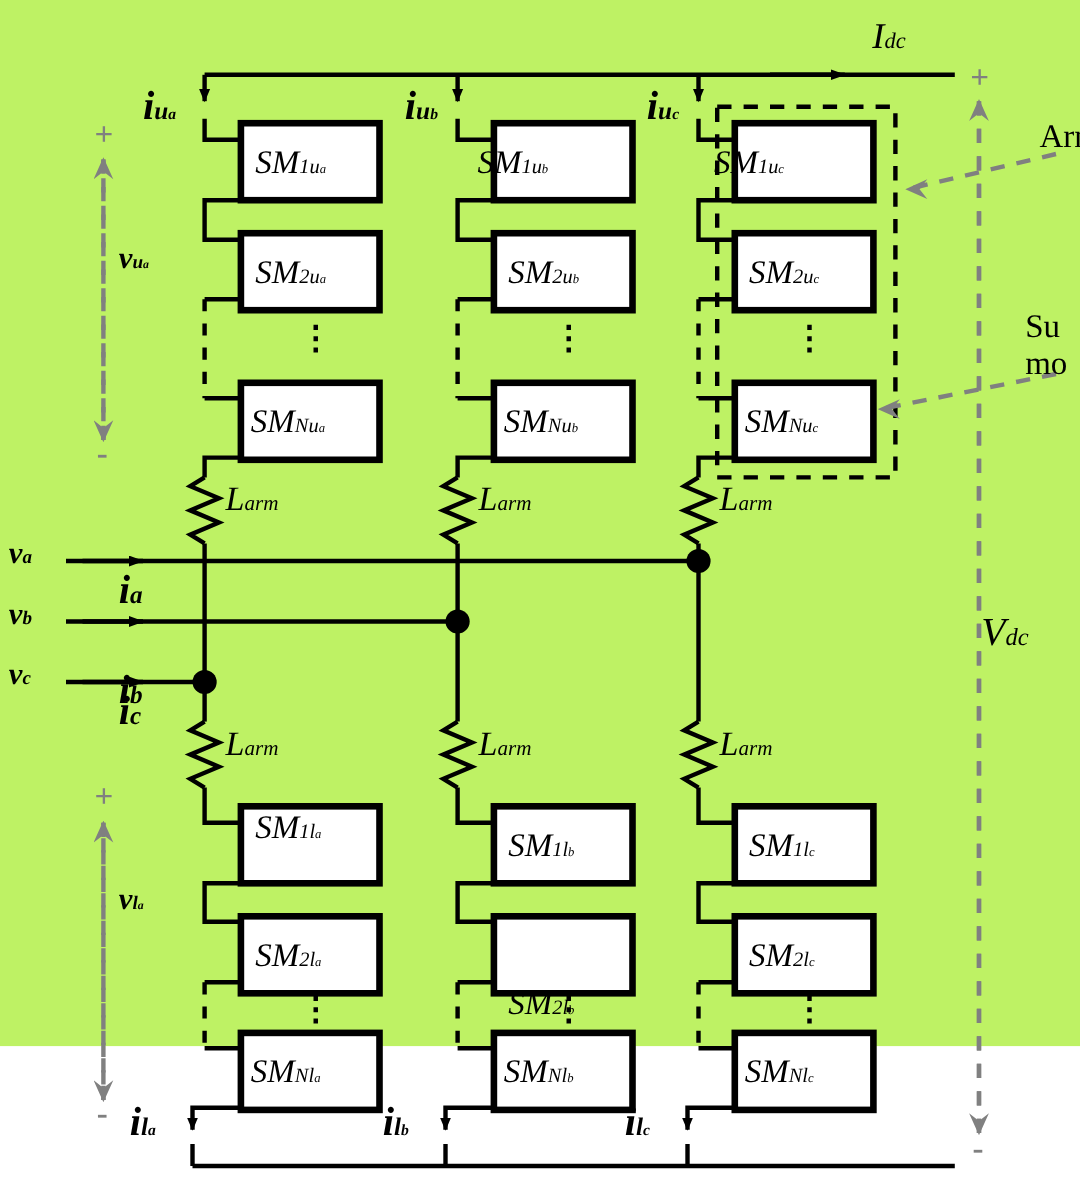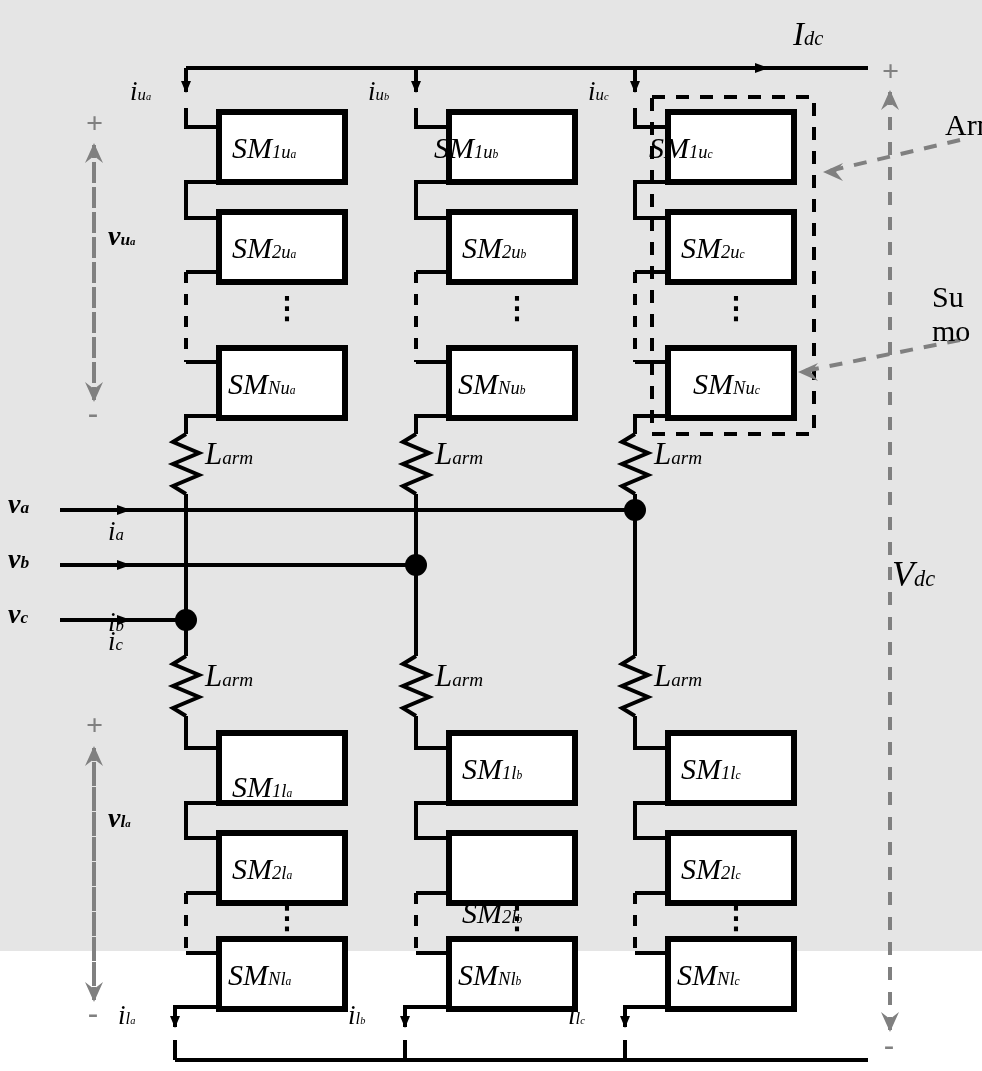--- a/index.html
+++ b/index.html
@@ -1,25 +1,25 @@
 <!DOCTYPE html>
 <html><head>
 <meta charset="utf-8">
 <style>
   html,body{margin:0;padding:0;background:#ffffff;}
   body{width:982px;height:1071px;overflow:hidden;
        font-family:"Liberation Serif", serif;}
-  #stage{position:relative;width:982px;height:951px;background:#e5e5e5;}
+  #stage{position:relative;width:982px;height:951px;background:#bef264;}
   svg.layer{position:absolute;left:0;top:0;width:982px;height:1071px;overflow:visible;}
   .lbl{position:absolute;white-space:nowrap;color:#000;
        font-family:"Liberation Serif", serif;line-height:1;}
   .sub{font-size:.62em;}
   .smtxt{position:absolute;color:#000;font-family:"Liberation Serif", serif;
          font-style:italic;font-size:30px;white-space:nowrap;line-height:1;}
-  .cur{font-style:italic;font-weight:400;font-size:27px;}
+  .cur{font-style:italic;font-weight:700;font-size:37px;}
   .vol{font-style:italic;font-weight:700;font-size:28px;}
   .pm{position:absolute;color:#808080;font-family:"Liberation Serif",serif;
       font-size:30px;font-weight:700;line-height:1;}
   .ann{position:absolute;color:#000;font-family:"Liberation Serif",serif;
        font-size:30px;white-space:nowrap;line-height:1.12;}
   .dots{position:absolute;color:#000;font-size:30px;font-weight:900;
         letter-spacing:0;line-height:.5;text-align:center;}
 </style>
 </head>
 <body>
@@ -228,23 +228,23 @@
   <div class="smtxt" style="left:232px;top:133px;"><span>SM</span><span class="sub"><span>1</span><span>u</span><span class="sub"><span>a</span></span></span></div>
   <div class="smtxt" style="left:232px;top:233px;text-align:right;"><span>SM</span><span class="sub"><span>2</span><span>u</span><span class="sub"><span>a</span></span></span></div>
   <div class="smtxt" style="left:228px;top:369px;"><span>SM</span><span class="sub"><span>N</span><span>u</span><span class="sub"><span>a</span></span></span></div>
 
   <div class="smtxt" style="left:434px;top:133px;"><span>SM</span><span class="sub"><span>1</span><span>u</span><span class="sub"><span>b</span></span></span></div>
   <div class="smtxt" style="left:462px;top:233px;"><span>SM</span><span class="sub"><span>2</span><span>u</span><span class="sub"><span>b</span></span></span></div>
   <div class="smtxt" style="left:458px;top:369px;"><span>SM</span><span class="sub"><span>N</span><span>u</span><span class="sub"><span>b</span></span></span></div>
 
   <div class="smtxt" style="left:649px;top:133px;"><span>SM</span><span class="sub"><span>1</span><span>u</span><span class="sub"><span>c</span></span></span></div>
   <div class="smtxt" style="left:681px;top:233px;"><span>SM</span><span class="sub"><span>2</span><span>u</span><span class="sub"><span>c</span></span></span></div>
-  <div class="smtxt" style="left:677px;top:369px;margin-left:16px;"><span>SM</span><span class="sub"><span>N</span><span>u</span><span class="sub"><span>c</span></span></span></div>
-
-  <div class="smtxt" style="left:232px;top:772px;font-style:italic;"><span>SM</span><span class="sub"><span>1</span><span>l</span><span class="sub"><span>a</span></span></span></div>
+  <div class="smtxt" style="left:677px;top:369px;"><span>SM</span><span class="sub"><span>N</span><span>u</span><span class="sub"><span>c</span></span></span></div>
+
+  <div class="smtxt" style="left:232px;top:738px;font-style:italic;"><span>SM</span><span class="sub"><span>1</span><span>l</span><span class="sub"><span>a</span></span></span></div>
   <div class="smtxt" style="left:232px;top:854px;"><span>SM</span><span class="sub"><span>2</span><span>l</span><span class="sub"><span>a</span></span></span></div>
   <div class="smtxt" style="left:228px;top:960px;text-align:right;"><span>SM</span><span class="sub"><span>N</span><span>l</span><span class="sub"><span>a</span></span></span></div>
 
   <div class="smtxt" style="left:462px;top:754px;"><span>SM</span><span class="sub"><span>1</span><span>l</span><span class="sub"><span>b</span></span></span></div>
   <div class="smtxt" style="left:462px;top:872px;margin-top:26px;"><span>SM</span><span class="sub"><span>2</span><span>l</span><span class="sub"><span>b</span></span></span></div>
   <div class="smtxt" style="left:458px;top:960px;"><span>SM</span><span class="sub"><span>N</span><span>l</span><span class="sub"><span>b</span></span></span></div>
 
   <div class="smtxt" style="left:681px;top:754px;"><span>SM</span><span class="sub"><span>1</span><span>l</span><span class="sub"><span>c</span></span></span></div>
   <div class="smtxt" style="left:681px;top:854px;"><span>SM</span><span class="sub"><span>2</span><span>l</span><span class="sub"><span>c</span></span></span></div>
   <div class="smtxt" style="left:677px;top:960px;"><span>SM</span><span class="sub"><span>N</span><span>l</span><span class="sub"><span>c</span></span></span></div>

